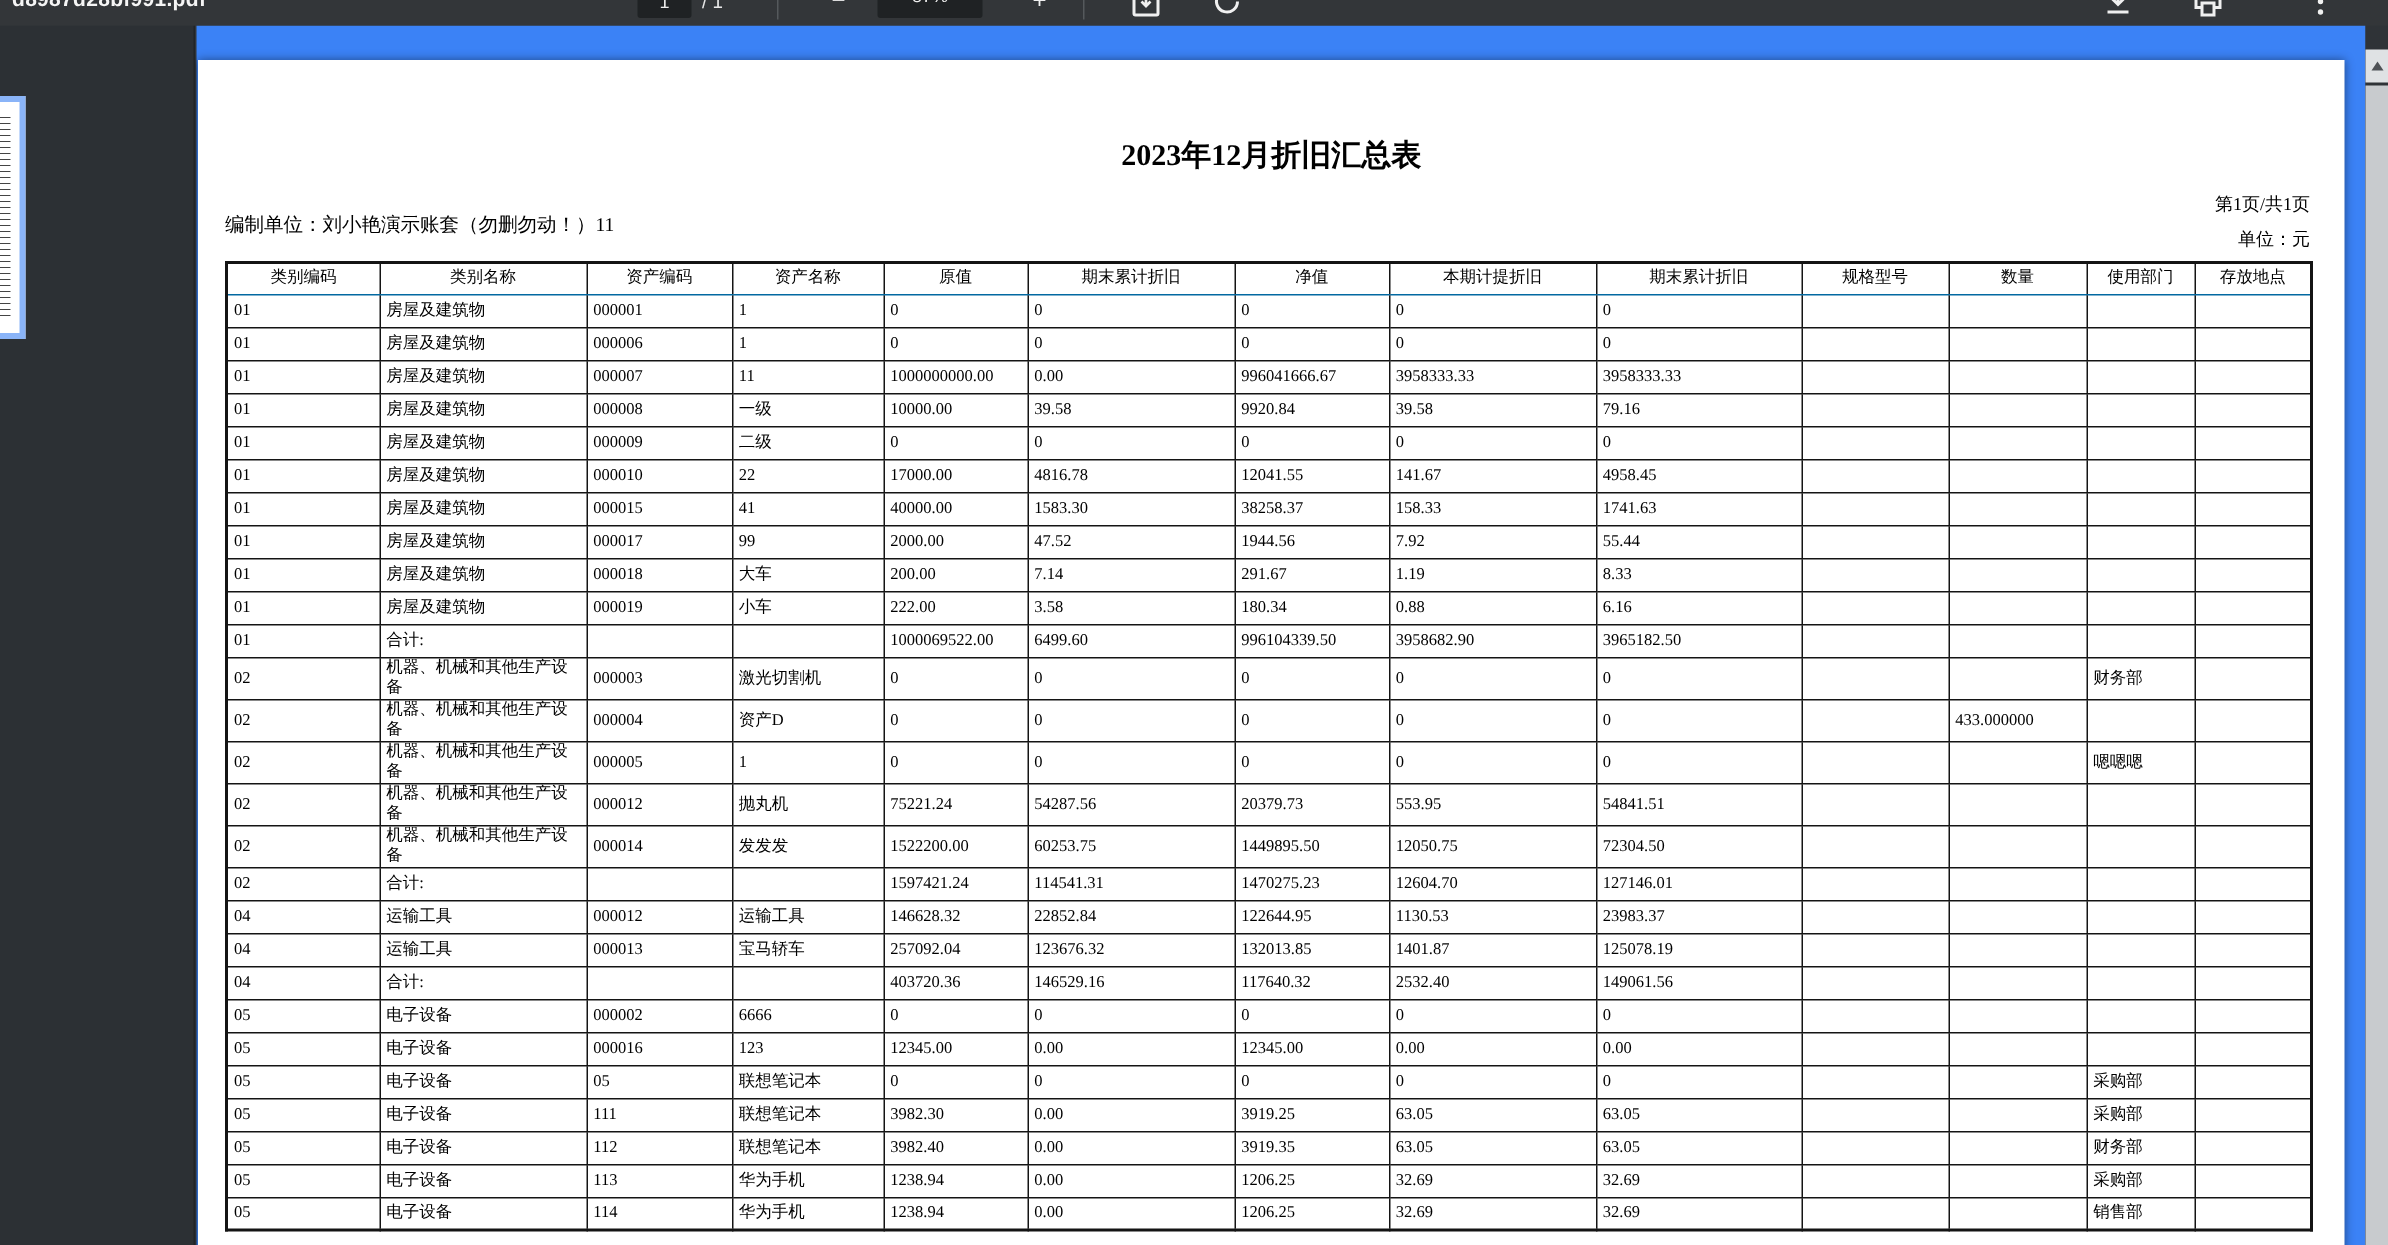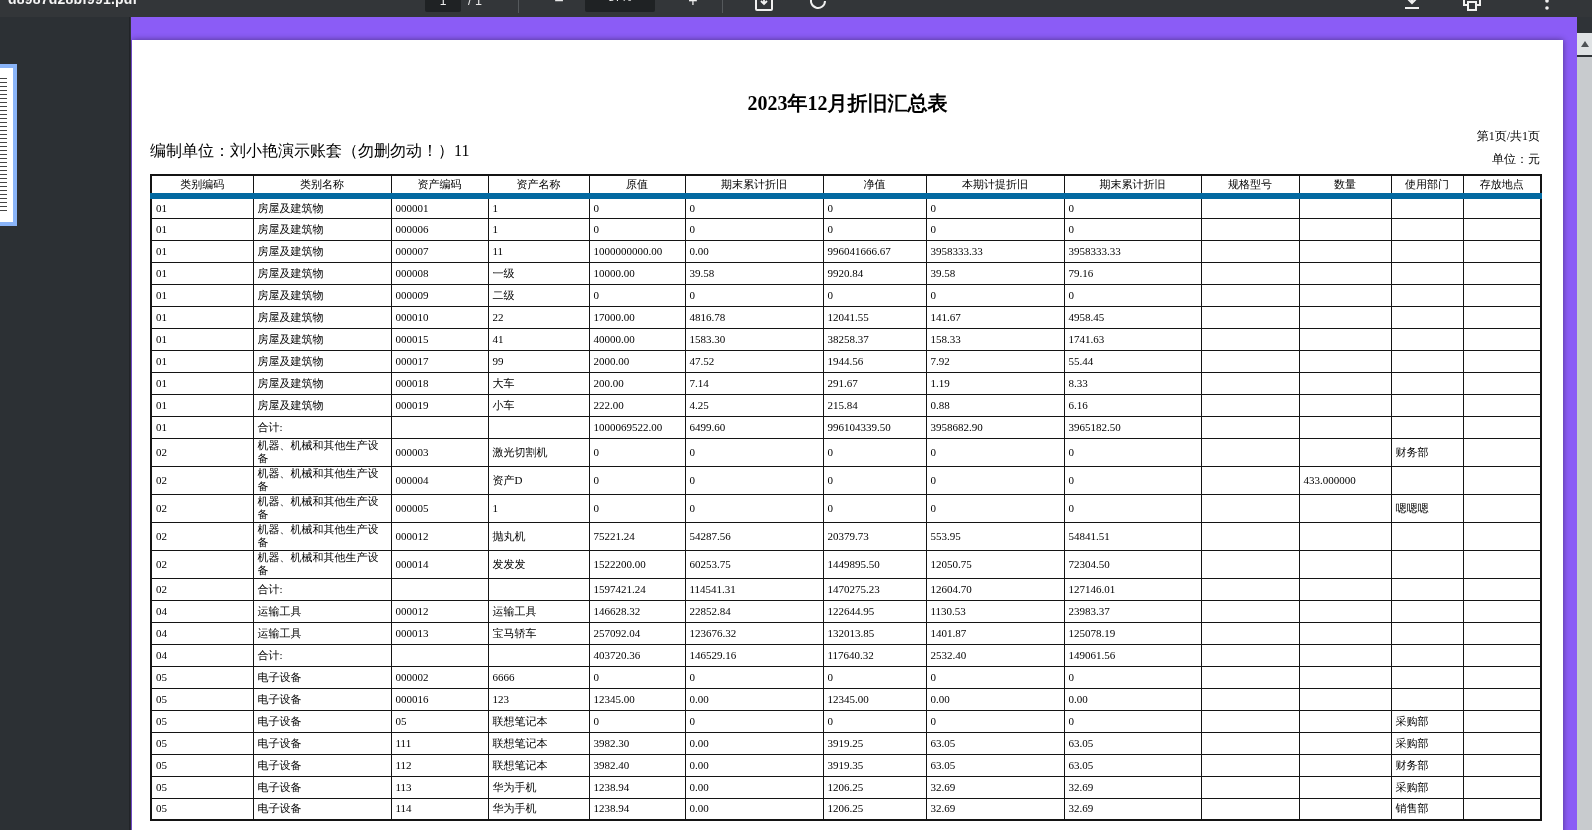--- a/index.html
+++ b/index.html
@@ -32,39 +32,39 @@
   
   .sidebar { position:absolute; left:0; top:17px; width:130px; height:813px;
              background:#2c3034; border-right:1px solid #212427; z-index:5; }
   .thumbnail { position:absolute; left:-88px; top:47px; width:105px; height:162px;
                background:#fff; border:4px solid #8ab4f8; }
   .thumb-lines { position:absolute; left:6px; right:6px; top:10px; bottom:10px;
                  background:repeating-linear-gradient(#444 0 1px, #fff 1px 4px); }
 
   
   .viewer { position:absolute; left:131px; top:17px; width:1446px; height:813px;
-            background:#8b5cf6; }
+            background:#3b82f6; }
   .page { position:absolute; left:1px; top:23px; width:1431px; height:1500px;
           background:#ffffff; box-shadow:0 0 6px rgba(0,0,0,.45);
           font-family:"Liberation Serif","DejaVu Serif",serif; color:#000; }
   .doc-title { position:absolute; top:50px; left:0; width:100%; text-align:center;
                font-size:20px; font-weight:bold; }
-  .meta-left { position:absolute; left:18px; top:101px; font-size:16px; }
+  .meta-left { position:absolute; left:18px; top:101px; font-size:13px; }
   .meta-right { position:absolute; right:23px; top:88px; font-size:12px; text-align:right; }
   .meta-right div { margin-bottom:6px; }
 
   
   table.grid { position:absolute; left:18px; top:134px; width:1390px;
                border-collapse:collapse; table-layout:fixed;
                font-size:11px; }
   table.grid th, table.grid td { border:1px solid #141414; padding:0 4px;
                overflow:hidden; white-space:normal; word-break:break-all;
                vertical-align:middle; line-height:1.15; }
   table.grid { border:2px solid #141414; }
-  table.grid th { height:21px; font-weight:normal; text-align:center; border-bottom:6px solid #0369a1; }
+  table.grid th { height:21px; font-weight:normal; text-align:center; border-bottom:1px solid #0369a1; }
   table.grid td { height:22px; text-align:left; }
   table.grid tr.tall td { height:28px; }
 
   
   .scrollbar { position:absolute; right:0; top:17px; width:15px; height:813px;
                background:#2f3337; z-index:20; }
   .sb-up { position:absolute; top:16px; left:0; width:15px; height:22px;
            background:#dfe2e4; }
   .sb-up:before { content:""; position:absolute; left:3.5px; top:8px;
            border-left:4px solid transparent; border-right:4px solid transparent;
@@ -301,22 +301,22 @@
             <td></td>
             <td></td>
             <td></td>
           </tr>
           <tr>
             <td>01</td>
             <td>房屋及建筑物</td>
             <td>000019</td>
             <td>小车</td>
             <td>222.00</td>
-            <td>4.25</td>
-            <td>215.84</td>
+            <td>3.58</td>
+            <td>180.34</td>
             <td>0.88</td>
             <td>6.16</td>
             <td></td>
             <td></td>
             <td></td>
             <td></td>
           </tr>
           <tr>
             <td>01</td>
             <td>合计:</td>

